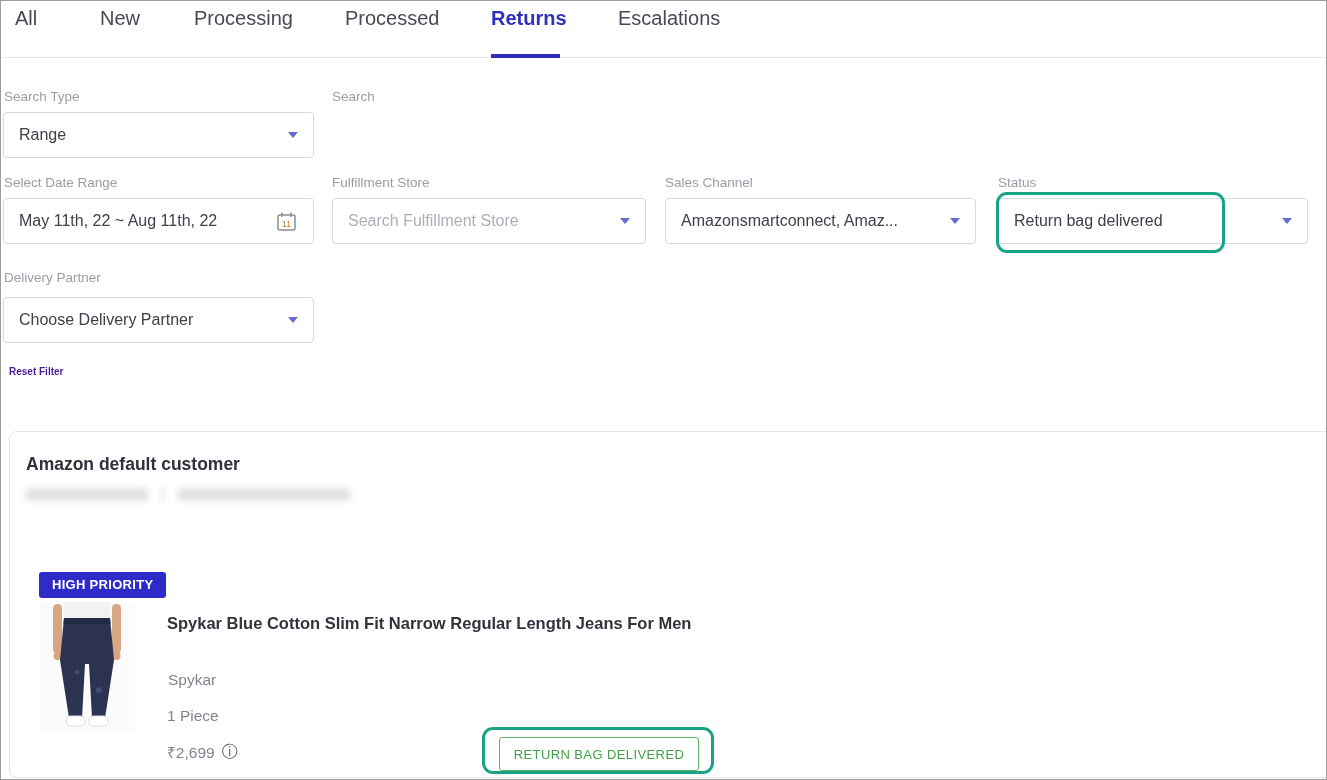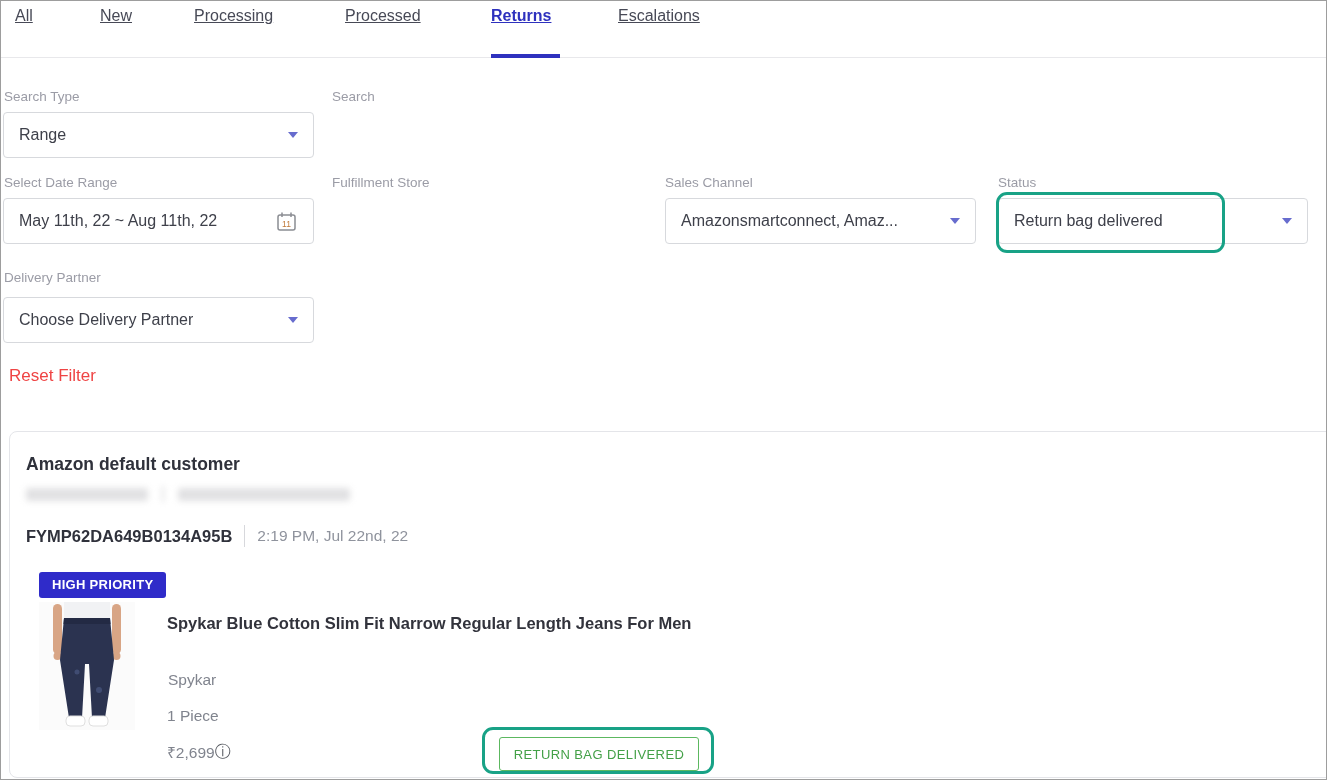--- a/index.html
+++ b/index.html
@@ -5,42 +5,42 @@
   * { margin:0; padding:0; box-sizing:border-box; }
   body { background:#fff; font-family:"Liberation Sans", sans-serif; }
   .page {
     position:relative; width:1327px; height:780px;
     border:1px solid #9d9d9d; background:#fff; overflow:hidden;
   }
 
   
   .tabbar { position:absolute; left:0; top:0; width:100%; height:57px;
             border-bottom:1px solid #e8e8eb; background:#fff; }
-  .tab { position:absolute; top:6px; font-size:16px; color:#474956; cursor:pointer;text-decoration:underline; }
+  .tab { position:absolute; top:6px; font-size:20px; color:#474956; cursor:pointer; }
   .tab.active { color:#2e31be; font-weight:700; }
   .tab-underline { position:absolute; top:53px; left:490px; width:69px; height:4px;
                    background:#2e31be; }
 
   
   .flabel { position:absolute; font-size:13.5px; color:#9b9ca6; }
   .fbox { position:absolute; height:46px; border:1px solid #d7d9dd; border-radius:4px;
           background:#fff; display:flex; align-items:center; padding:0 15px;
           font-size:16px; color:#3e404a; cursor:pointer; }
   .fbox .val { white-space:nowrap; overflow:hidden; }
   .fbox .ph { color:#adafb7; }
   .caret { margin-left:auto; width:0; height:0;
            border-left:5px solid transparent; border-right:5px solid transparent;
            border-top:6px solid #676cce; flex:0 0 auto; }
   .search-box input { border:none; outline:none; flex:1; font-size:16px; color:#3e404a;
                       background:transparent; font-family:inherit; }
   .search-box input::placeholder { color:#b0b2ba; }
   .mag { flex:0 0 auto; margin-right:12px; }
   .cal { margin-left:auto; flex:0 0 auto; }
-  .reset { position:absolute; left:8px; top:365px; font-size:17px; font-weight:400;
-           color:#ef4444; cursor:pointer; }
+  .reset { position:absolute; left:8px; top:365px; font-size:10px; font-weight:700;
+           color:#4c1d95; cursor:pointer; }
 
   
   .annot { position:absolute; border:3.5px solid #18a286; border-radius:11px;
            pointer-events:none; z-index:6; }
 
   
   .card { position:absolute; left:8px; top:430px; width:1326px; height:347px;
           border:1px solid #e4e5e9; border-radius:8px; background:#fff; }
   .cust { position:absolute; left:16px; top:22px; font-size:17.5px; font-weight:700;
           color:#2f313b; }
@@ -55,21 +55,21 @@
   .badge { position:absolute; left:29px; top:140px; background:#2f2bc9; color:#fff;
            font-size:13px; font-weight:700; letter-spacing:.3px;
            padding:5px 13px 6px; border-radius:3px; }
   .pimg { position:absolute; left:29px; top:170px; width:96px; height:128px;
           background:#fbfbfb; }
   .ptitle { position:absolute; left:157px; top:177px; width:540px; font-size:16.5px;
             font-weight:700; color:#32333c; line-height:28px; }
   .pbrand { position:absolute; left:158px; top:239px; font-size:15.5px; color:#80848e; }
   .pqty { position:absolute; left:157px; top:275px; font-size:15.5px; color:#80848e; }
   .prow { position:absolute; left:157px; top:309px; display:flex; align-items:center;
-          font-size:15.5px; color:#80848e; }
+          gap:7px; font-size:15.5px; color:#80848e; }
   .info { font-size:16px; color:#55585f; line-height:1; cursor:pointer; }
   .status-btn { position:absolute; left:489px; top:305px; width:200px; height:34px;
                 background:#fff; border:1px solid #5cb860; border-radius:3px;
                 color:#43a047; font-size:13px; letter-spacing:.4px;
                 font-family:inherit; cursor:pointer; }
 </style>
 </head>
 <body>
 
 <div class="page">
@@ -97,20 +97,24 @@
     <span class="val">May 11th, 22 ~ Aug 11th, 22</span>
     <svg class="cal" width="23" height="23" viewBox="0 0 23 23">
       <rect x="3" y="5" width="17" height="15" rx="2" fill="none" stroke="#8b8d93" stroke-width="1.5"></rect>
       <line x1="7" y1="2.5" x2="7" y2="7" stroke="#8b8d93" stroke-width="1.5"></line>
       <line x1="16" y1="2.5" x2="16" y2="7" stroke="#8b8d93" stroke-width="1.5"></line>
       <text x="11.5" y="16.5" text-anchor="middle" font-size="8.5" fill="#c07a3a" font-family="Liberation Sans, sans-serif">11</text>
     </svg>
   </div>
 
   <div class="flabel" style="left:331px; top:174px">Fulfillment Store</div>
+  <div class="fbox" style="left:331px; top:197px; width:314px">
+    <span class="val ph">Search Fulfillment Store</span>
+    <span class="caret"></span>
+  </div>
 
   <div class="flabel" style="left:664px; top:174px">Sales Channel</div>
   <div class="fbox" style="left:664px; top:197px; width:311px">
     <span class="val">Amazonsmartconnect, Amaz...</span>
     <span class="caret"></span>
   </div>
 
   <div class="flabel" style="left:997px; top:174px">Status</div>
   <div class="fbox" style="left:997px; top:197px; width:310px">
     <span class="val">Return bag delivered</span>
@@ -128,25 +132,20 @@
 
   <div class="card">
     <div class="cust">Amazon default customer</div>
 
     <div class="redacted">
       <span class="bar" style="width:122px"></span>
       <span class="sep"></span>
       <span class="bar" style="width:172px"></span>
     </div>
 
-    <div class="oidrow">
-      <span class="oid">FYMP62DA649B0134A95B</span>
-      <span class="oid-div"></span>
-      <span class="tstamp">2:19 PM, Jul 22nd, 22</span>
-    </div>
 
     <div class="badge">HIGH PRIORITY</div>
 
     <svg class="pimg" viewBox="0 0 96 128">
       <rect width="96" height="128" fill="#fbfbfb"></rect>
       <path d="M25 0 h46 v18 c-15 5 -31 5 -46 0 z" fill="#f1f2f4"></path>
       <rect x="14" y="2" width="9" height="50" rx="4.5" fill="#d8a585"></rect>
       <rect x="73" y="2" width="9" height="50" rx="4.5" fill="#d8a585"></rect>
       <circle cx="18.5" cy="54" r="4" fill="#d8a585"></circle>
       <circle cx="77.5" cy="54" r="4" fill="#d8a585"></circle>

